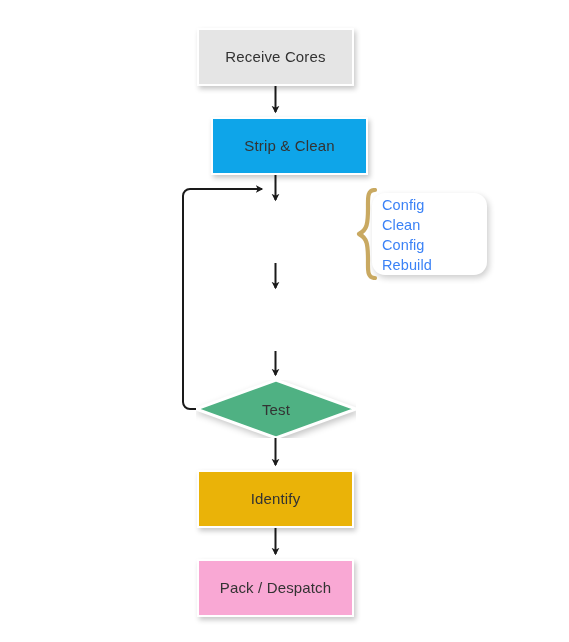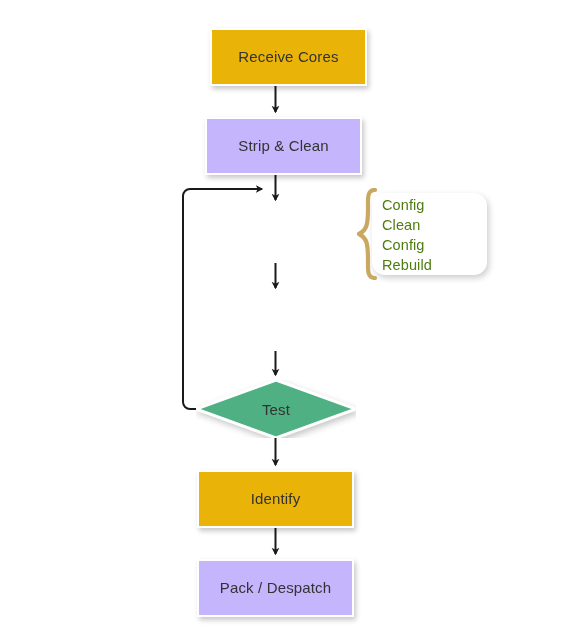--- a/index.html
+++ b/index.html
@@ -92,21 +92,21 @@
     pointer-events: none;
   }
   #callout-list {
     position: absolute;
     z-index: 4;
     margin: 0;
     padding: 0;
     list-style: none;
   }
   #callout-list li {
-    color: #4d7c0f;
+    color: #3b82f6;
     font-size: 14.5px;
     line-height: 20px;
     letter-spacing: 0.1px;
     white-space: nowrap;
   }
 </style>
 </head>
 <body>
 
 <div id="flow-root">
@@ -128,42 +128,42 @@
 
       <path d="M 197 409
                L 190 409
                A 7 7 0 0 1 183 402
                L 183 196
                A 7 7 0 0 1 190 189
                L 262 189" marker-end="url(#arrowhead)"></path>
     </g>
   </svg>
 
-  <div class="node" style="left:210px; top:28px; width:157px; height:58px; background:#eab308;">
+  <div class="node" style="left:197px; top:28px; width:157px; height:58px; background:#e5e5e5;">
     <span class="node-label">Receive Cores</span>
   </div>
 
-  <div class="node" style="left:205px; top:117px; width:157px; height:58px; background:#c4b5fd;align-items:center;">
+  <div class="node" style="left:211px; top:117px; width:157px; height:58px; background:#0ea5e9;align-items:center;">
     <span class="node-label">Strip &amp; Clean</span>
   </div>
 
 
 
   <div class="diamond-wrap" style="left:196px; top:380px; width:160px; height:58px;text-align:right;">
     <svg class="diamond-shape" viewBox="0 0 160 58" width="160" height="58" xmlns="http://www.w3.org/2000/svg">
       <polygon points="80,0 160,29 80,58 0,29" fill="#4fb183" stroke="#ffffff" stroke-width="3" style="filter: drop-shadow(2px 3px 3px rgba(0,0,0,0.22));"></polygon>
     </svg>
     <div class="diamond-label">Test</div>
   </div>
 
   <div class="node" style="left:197px; top:470px; width:157px; height:58px; background:#eab308;">
     <span class="node-label">Identify</span>
   </div>
 
-  <div class="node" style="left:197px; top:559px; width:157px; height:58px; background:#c4b5fd;">
+  <div class="node" style="left:197px; top:559px; width:157px; height:58px; background:#f9a8d4;">
     <span class="node-label">Pack / Despatch</span>
   </div>
 
   <div id="callout-card" style="left:372px; top:193px; width:115px; height:82px;"></div>
 
   <svg id="callout-brace" style="left:356px; top:188px;" viewBox="0 0 22 92" width="22" height="92" xmlns="http://www.w3.org/2000/svg">
     <path d="M19 2
              C 11 2, 12 10, 12 20
              C 12 36, 11 42, 3 46
              C 11 50, 12 56, 12 72

